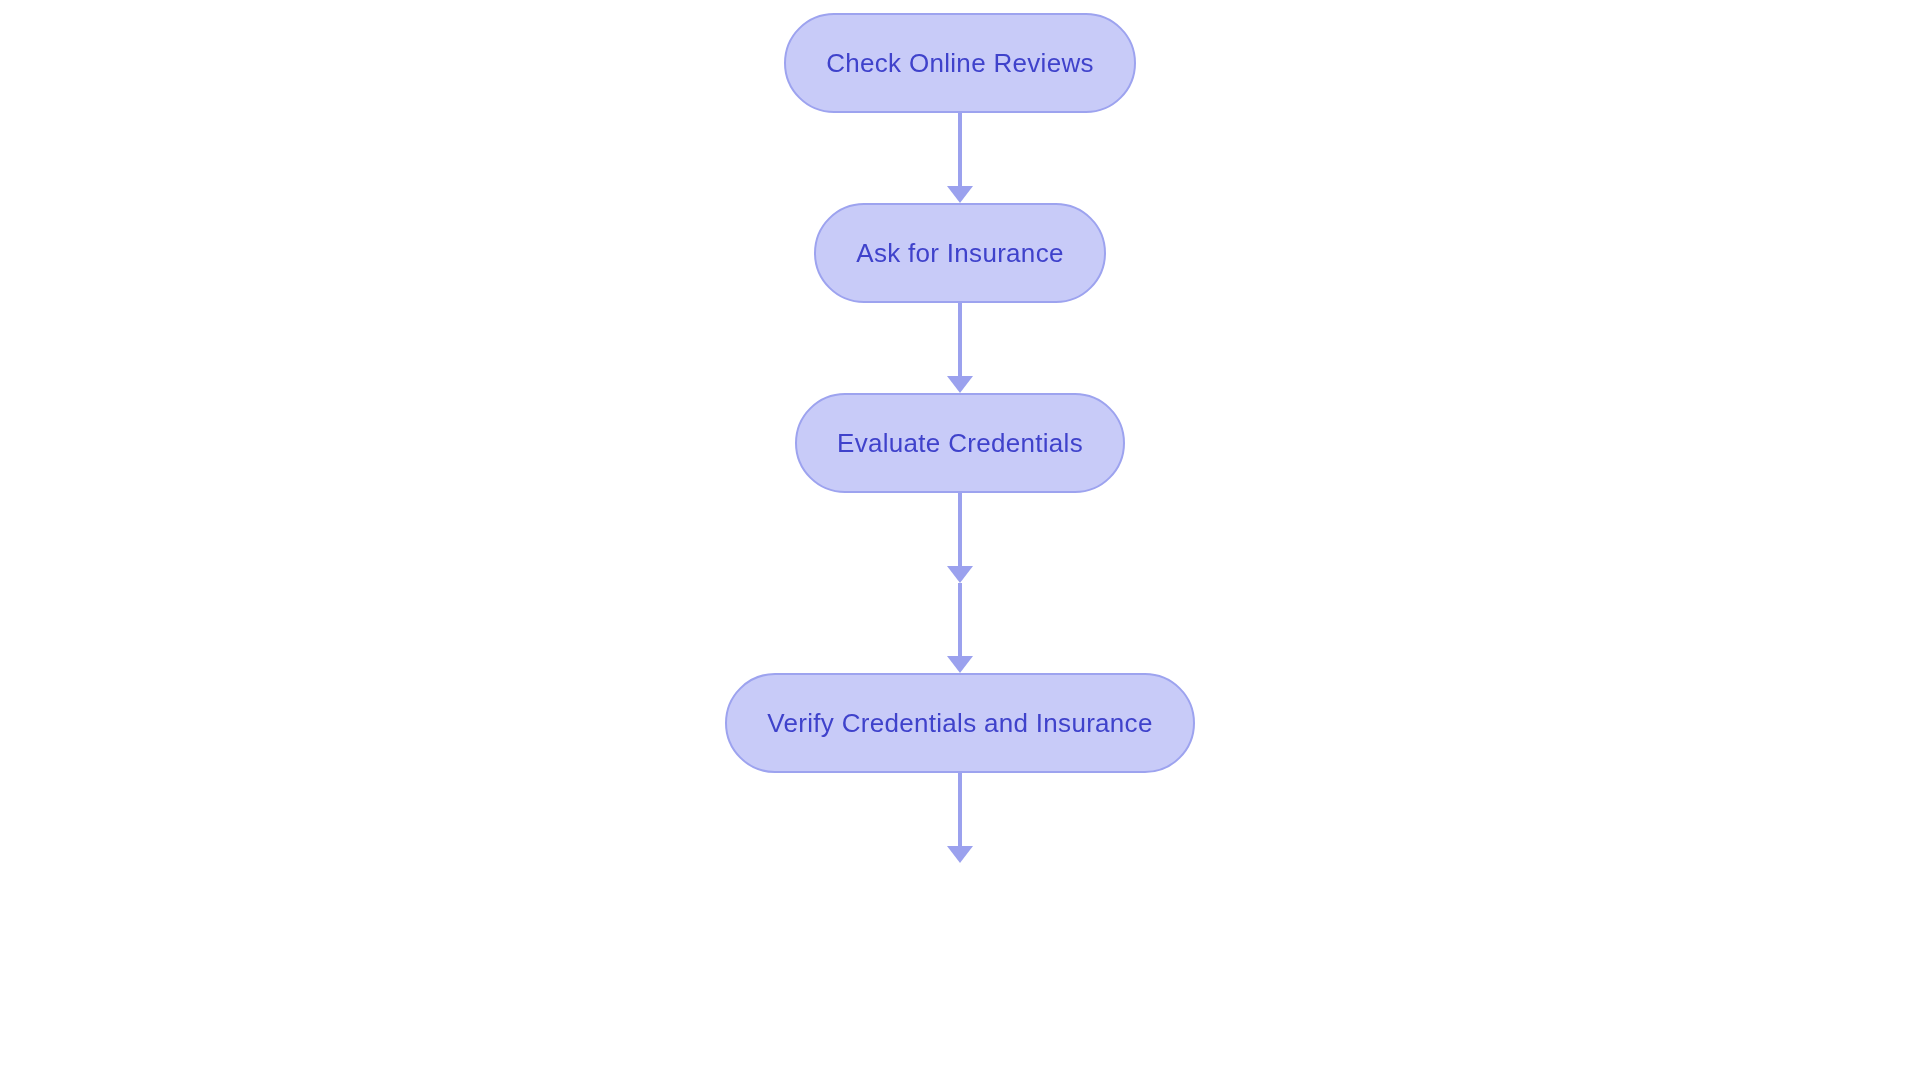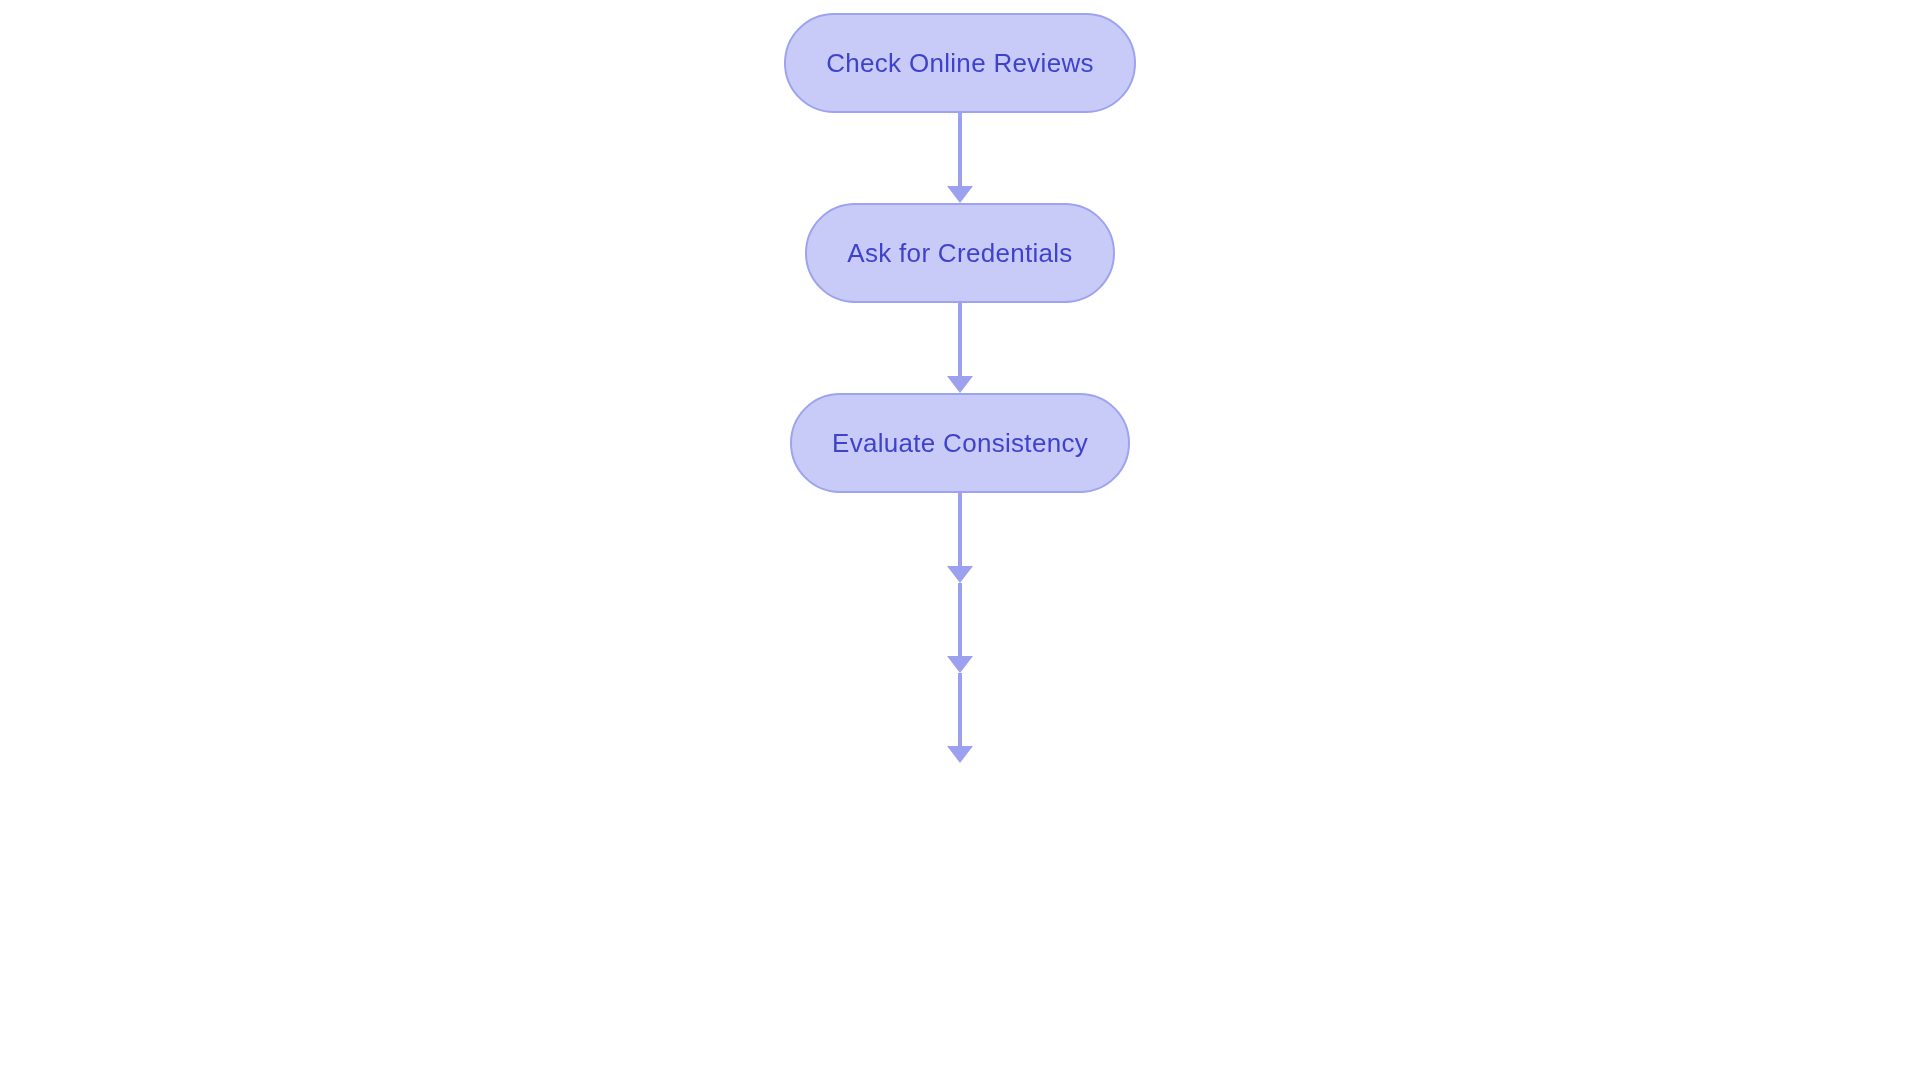--- a/index.html
+++ b/index.html
@@ -72,43 +72,46 @@
   <div class="node">
     <span class="node-label">Check Online Reviews</span>
   </div>
 
   <div class="arrow">
     <div class="arrow-line"></div>
     <div class="arrow-head"></div>
   </div>
 
   <div class="node">
-    <span class="node-label">Ask for Credentials</span>
+    <span class="node-label">Ask for Insurance</span>
   </div>
 
   <div class="arrow">
     <div class="arrow-line"></div>
     <div class="arrow-head"></div>
   </div>
 
   <div class="node">
-    <span class="node-label">Evaluate Consistency</span>
+    <span class="node-label">Evaluate Credentials</span>
   </div>
 
   <div class="arrow">
     <div class="arrow-line"></div>
     <div class="arrow-head"></div>
   </div>
 
 
   <div class="arrow">
     <div class="arrow-line"></div>
     <div class="arrow-head"></div>
   </div>
 
+  <div class="node">
+    <span class="node-label">Verify Credentials and Insurance</span>
+  </div>
 
   <div class="arrow">
     <div class="arrow-line"></div>
     <div class="arrow-head"></div>
   </div>
 
 
 </div>
 
 </body></html>

